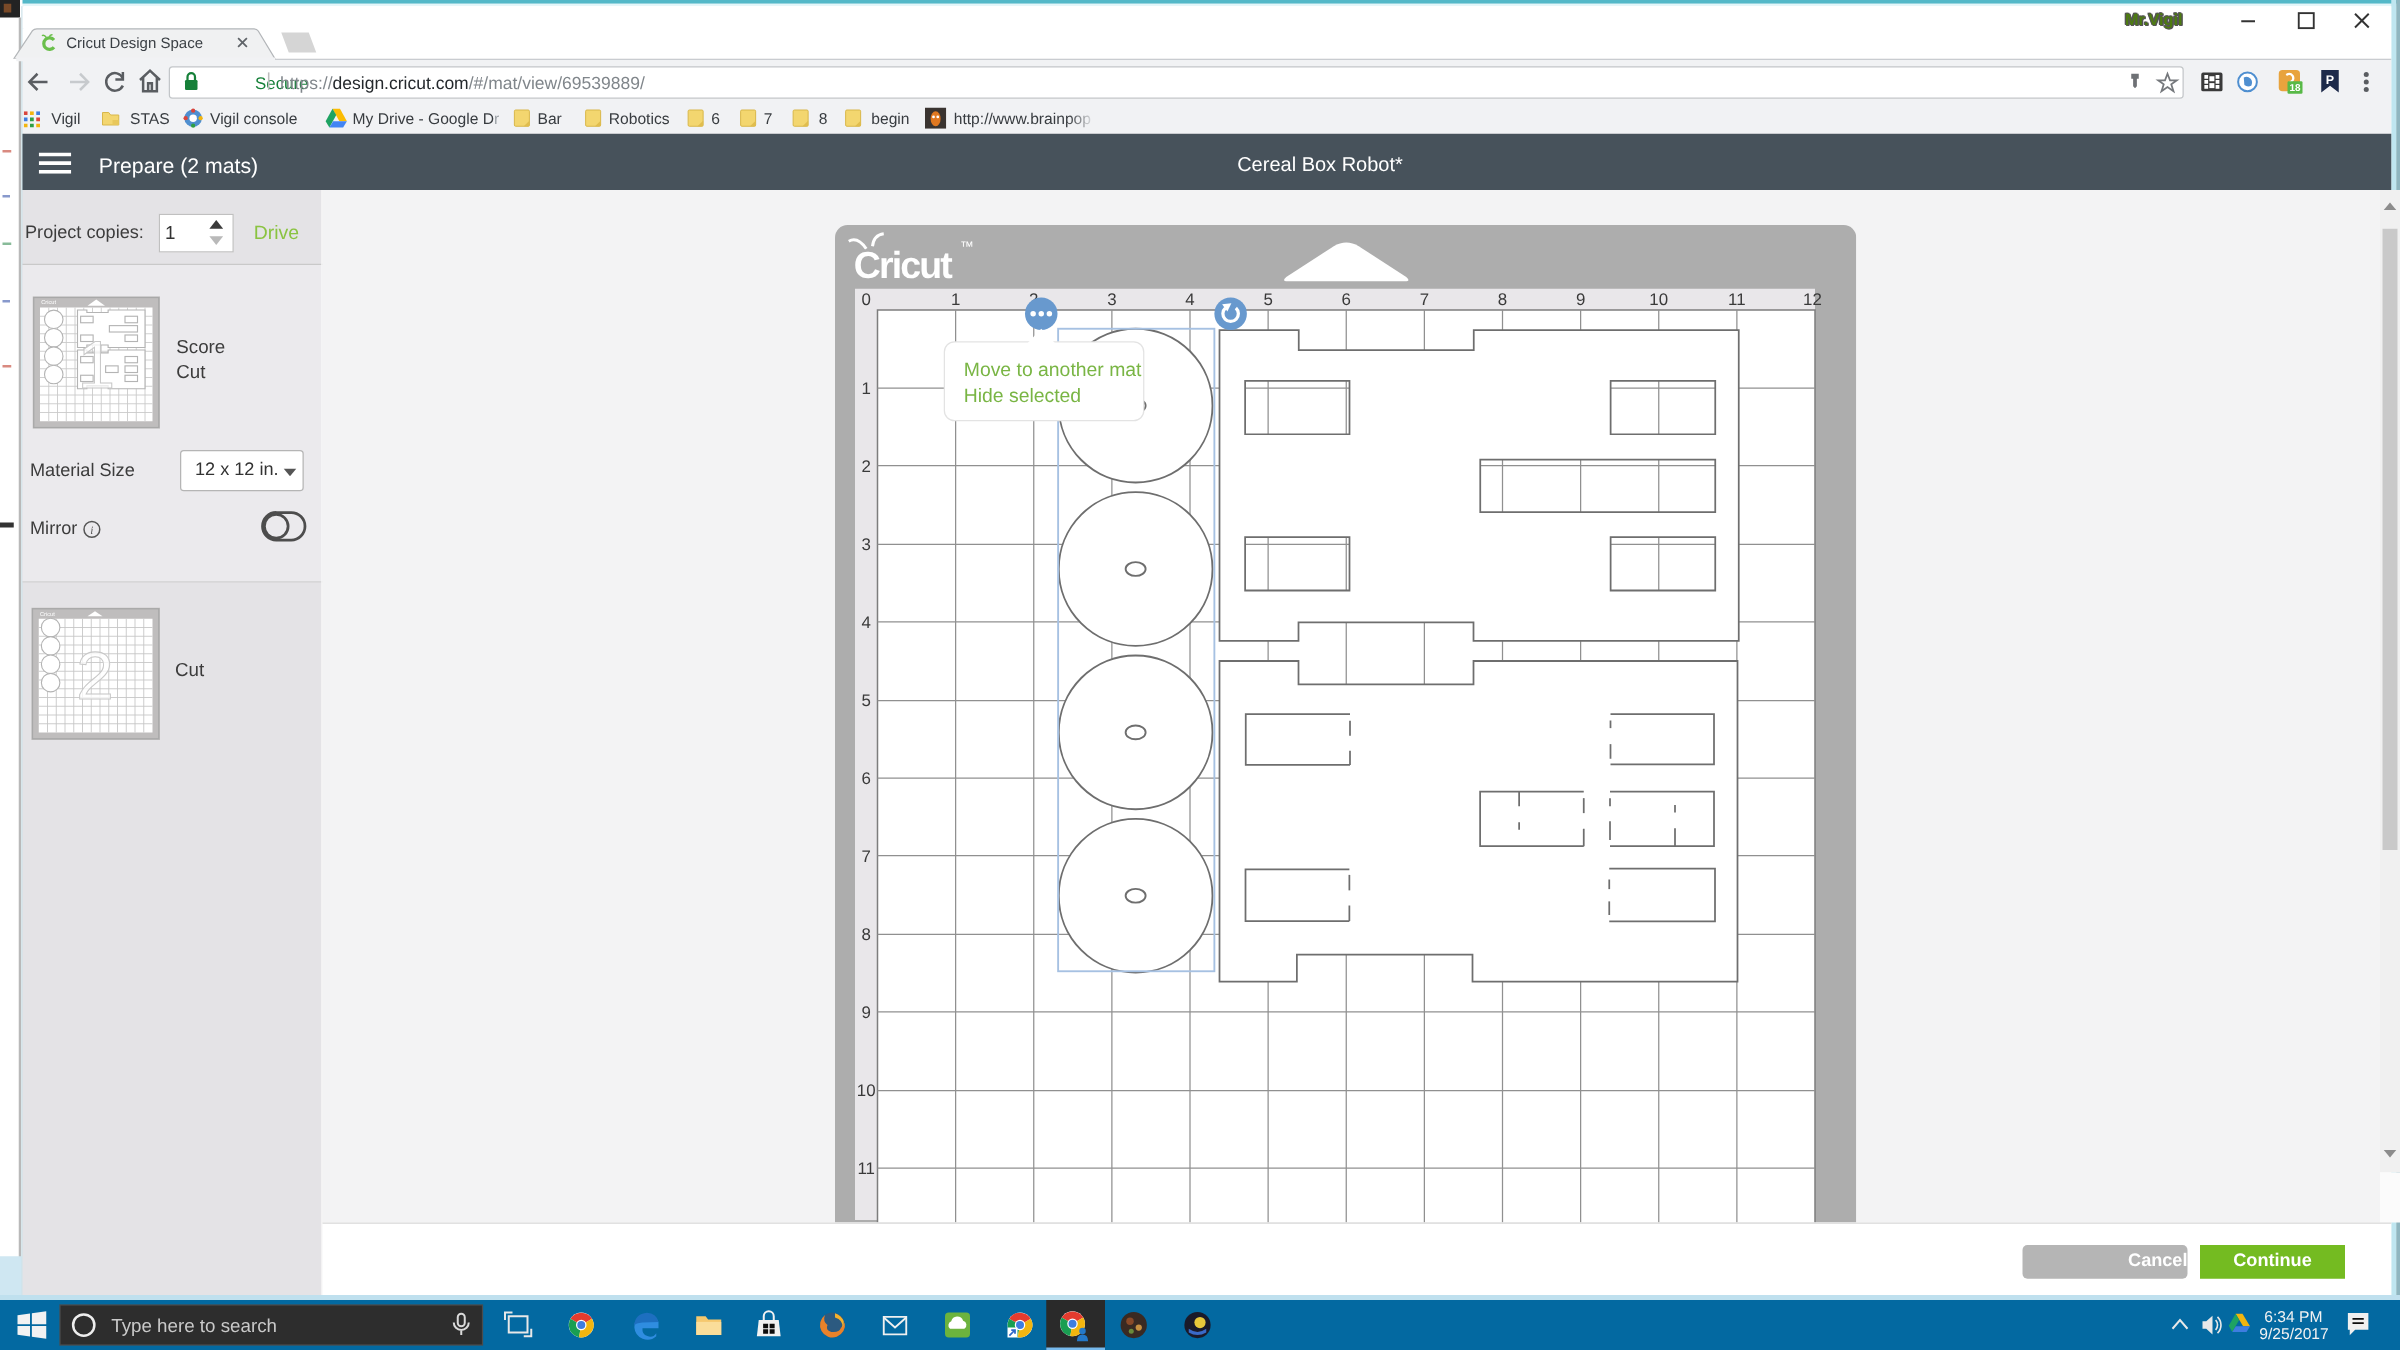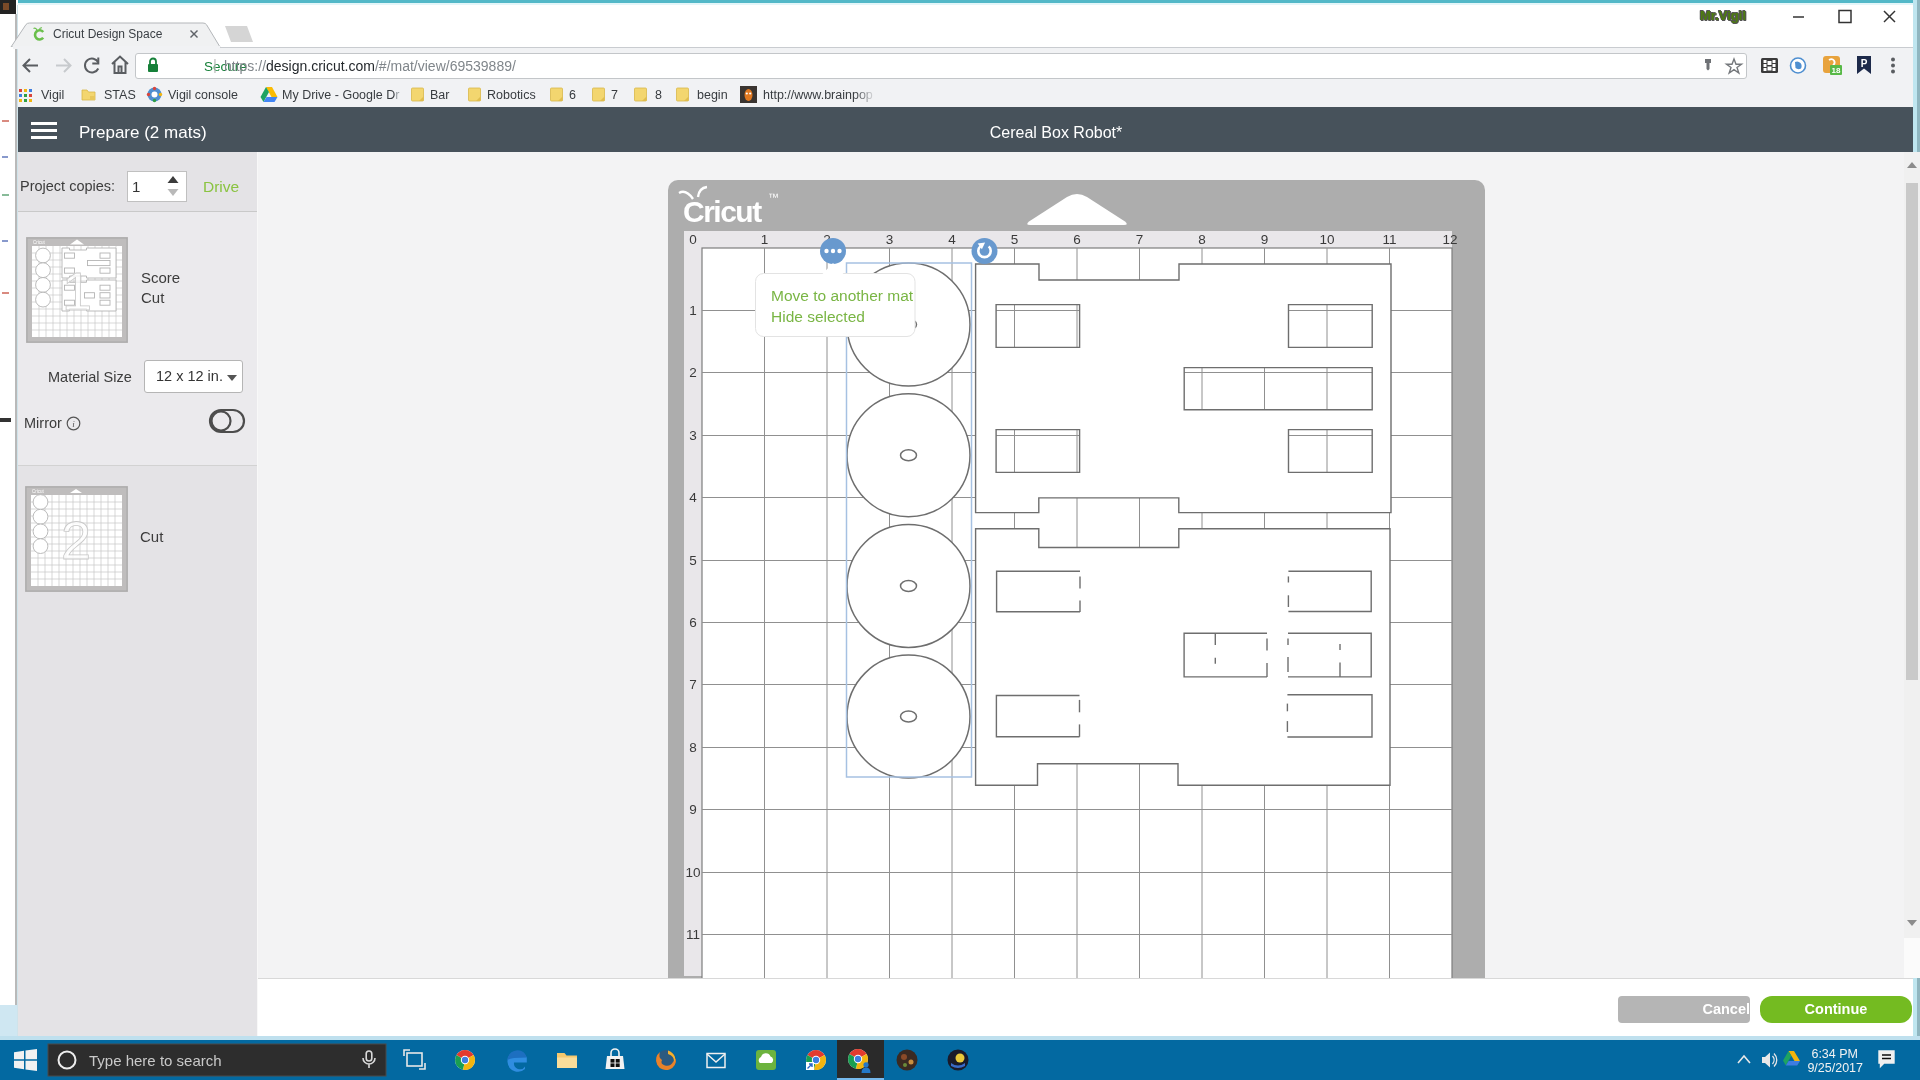--- a/index.html
+++ b/index.html
@@ -278,21 +278,21 @@
         <rect x="74" y="55.7" width="10" height="5.3"></rect>
       <rect x="38.5" y="63.2" width="10" height="5"></rect>
         <rect x="74" y="63.2" width="10" height="5"></rect>
     </g>
     <text x="51" y="73" font-size="54" fill="#ffffff" fill-opacity="0.75" text-anchor="middle" stroke="#c8c8c8" stroke-width="0.8">1</text>
   </svg>
 </div>
 <div class="abs" style="left:141px;top:269px;font-size:15px;color:#3c3c3c;">Score</div>
 <div class="abs" style="left:141px;top:289px;font-size:15px;color:#3c3c3c;">Cut</div>
 
-<div class="abs" style="left:24px;top:369px;font-size:14.5px;color:#3c3c3c;margin-left:24px;">Material Size</div>
+<div class="abs" style="left:24px;top:369px;font-size:14.5px;color:#3c3c3c;">Material Size</div>
 <div class="abs" style="left:144px;top:360px;width:99px;height:33px;background:#fff;border:1px solid #b5b5b5;border-radius:3px;"></div>
 <div class="abs" style="left:156px;top:368px;font-size:14.5px;color:#333;">12 x 12 in.</div>
 <svg class="abs" style="left:226px;top:374px;" width="12" height="8" viewBox="0 0 12 8">
     <path d="M 1,1 L 6,7 L 11,1 Z" fill="#555"></path>
   </svg>
 
 <div class="abs" style="left:24px;top:415px;font-size:14.5px;color:#3c3c3c;">Mirror</div>
 <svg class="abs" style="left:66px;top:416px;" width="15" height="15" viewBox="0 0 15 15">
   <circle cx="7.5" cy="7.5" r="6.3" fill="none" stroke="#555" stroke-width="1.2"></circle>
   <text x="7.5" y="11" font-size="9" fill="#555" text-anchor="middle" font-style="italic" font-family="Liberation Serif">i</text>
@@ -491,21 +491,21 @@
     <path d="M 8,4 L 13,10 L 3,10 Z" fill="#8b8b8b"></path>
   </svg>
 <div class="abs" style="left:1906px;top:183px;width:12px;height:497px;background:#c9c9c9;"></div>
 <svg class="abs" style="left:1904px;top:916px;" width="16" height="14" viewBox="0 0 16 14">
     <path d="M 8,10 L 13,4 L 3,4 Z" fill="#8b8b8b"></path>
   </svg>
 <div class="abs" style="left:1904px;top:938px;width:16px;height:40px;background:#fbfbfb;"></div>
 
 <div class="abs" style="left:258px;top:978px;width:1655px;height:58px;background:#ffffff;border-top:1px solid #d8d8d8;"></div>
 <div class="abs" style="left:1618px;top:996px;width:132px;height:27px;background:#b5b5b5;border-radius:4px;color:#fff;font-weight:bold;font-size:14.5px;text-align:right;line-height:27px;">Cancel</div>
-<div class="abs" style="left:1760px;top:996px;width:152px;height:27px;background:#74bb21;border-radius:12px;color:#fff;font-weight:bold;font-size:14.5px;text-align:center;line-height:27px;">Continue</div>
+<div class="abs" style="left:1760px;top:996px;width:116px;height:27px;background:#74bb21;border-radius:0;color:#fff;font-weight:bold;font-size:14.5px;text-align:center;line-height:27px;">Continue</div>
 
 <div class="abs" style="left:0px;top:1036px;width:1920px;height:4px;background:#bfe0ee;"></div>
 
 <div class="abs" id="taskbar" style="left:0;top:1040px;width:1920px;height:40px;background:#0369a1;">
   <svg width="1920" height="40" viewBox="0 0 1920 40">
     <defs>
       <g id="chrome">
         <circle cx="0" cy="0" r="10" fill="#fff"></circle>
         <path d="M 0,0 L -8.6,-5 A 10,10 0 0 1 8.6,-5 Z" fill="#e33b2e"></path>
         <path d="M 0,0 L -8.6,-5 A 10,10 0 0 0 -1.8,9.8 Z" fill="#199e52"></path>

